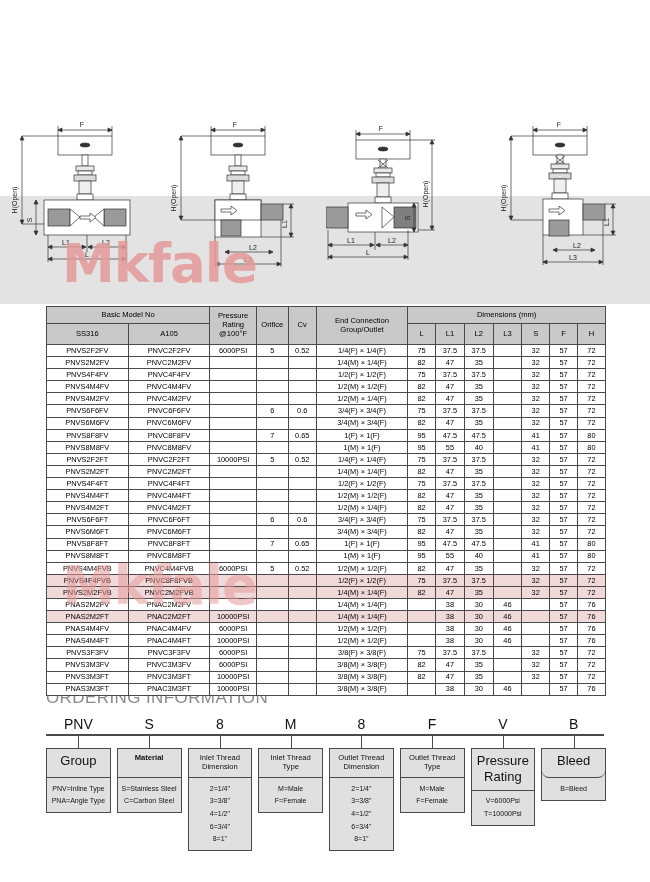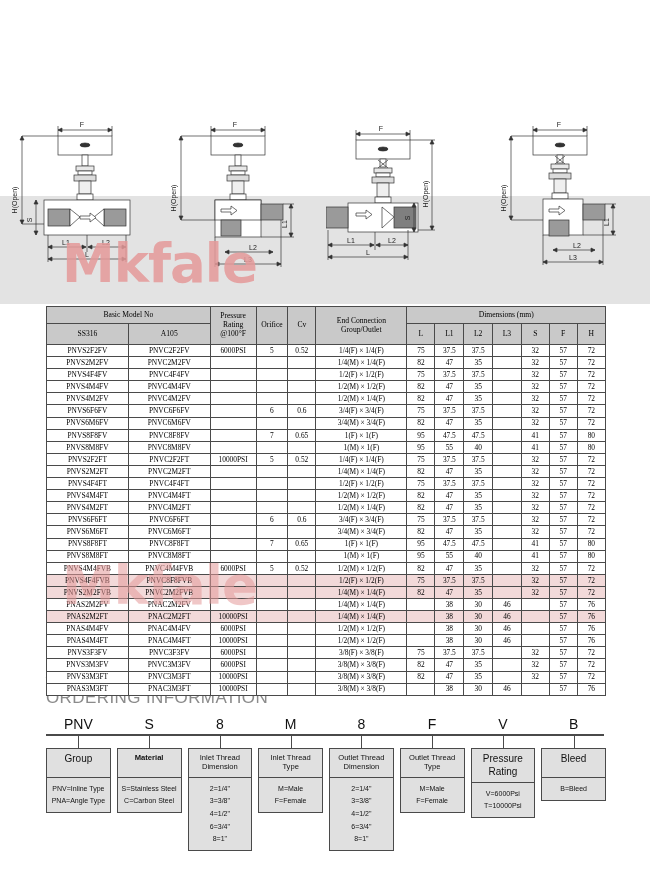--- a/index.html
+++ b/index.html
@@ -77,21 +77,20 @@
     user-select: none;
   }
 
   
   .spec-wrap {
     position: absolute;
     left: 46px;
     top: 306px;
     width: 560px;
     z-index: 3;
-    font-family: Liberation Serif, serif;
   }
   table.spec {
     border-collapse: collapse;
     width: 560px;
     font-size: 7.4px;
     line-height: 1;
     color: #000;
   }
   table.spec th, table.spec td {
     border: 1px solid #4a4a4a;
@@ -866,21 +865,21 @@
       <div style="position: absolute; left: 173.875px; top: 0px; width: 1px; height: 12px; background: rgb(74, 74, 74);"></div>
       <div style="position: absolute; left: 244.625px; top: 0px; width: 1px; height: 12px; background: rgb(74, 74, 74);"></div>
       <div style="position: absolute; left: 315.375px; top: 0px; width: 1px; height: 12px; background: rgb(74, 74, 74);"></div>
       <div style="position: absolute; left: 386.125px; top: 0px; width: 1px; height: 12px; background: rgb(74, 74, 74);"></div>
       <div style="position: absolute; left: 456.875px; top: 0px; width: 1px; height: 12px; background: rgb(74, 74, 74);"></div>
       <div style="position: absolute; left: 527.625px; top: 0px; width: 1px; height: 12px; background: rgb(74, 74, 74);"></div>
     </div>
 
   <div id="ordering-boxes" style="position:absolute;left:46px;top:748px;width:560px;display:flex;gap:6px;align-items:flex-start;">
       <div style="width: 64.75px; border: 1px solid rgb(74, 74, 74); background: rgb(224, 224, 224); font-family: &quot;Liberation Sans&quot;, sans-serif;">
-        <div style="text-align: center; font-size: 10px; color: rgb(17, 17, 17); padding: 4px 1px; border-bottom: 1px solid rgb(74, 74, 74); line-height: 1.25; min-height: 20px;"><span>Group</span></div>
+        <div style="text-align: center; font-size: 13px; color: rgb(17, 17, 17); padding: 4px 1px; border-bottom: 1px solid rgb(74, 74, 74); line-height: 1.25; min-height: 20px;"><span>Group</span></div>
         <div style="padding: 4px 2px 5px;">
           <div style="text-align: center; font-size: 7px; color: rgb(17, 17, 17); padding: 2.5px 0px; line-height: 1.1;">PNV=Inline Type</div>
           <div style="text-align: center; font-size: 7px; color: rgb(17, 17, 17); padding: 2.5px 0px; line-height: 1.1;">PNA=Angle Type</div>
         </div>
       </div>
       <div style="width: 64.75px; border: 1px solid rgb(74, 74, 74); background: rgb(224, 224, 224); font-family: &quot;Liberation Sans&quot;, sans-serif;">
         <div style="text-align: center; font-size: 7.6px; color: rgb(17, 17, 17); padding: 4px 1px; border-bottom: 1px solid rgb(74, 74, 74); line-height: 1.25; min-height: 20px; font-weight: bold;"><span>Material</span></div>
         <div style="padding: 4px 2px 5px;">
           <div style="text-align: center; font-size: 7px; color: rgb(17, 17, 17); padding: 2.5px 0px; line-height: 1.1;">S=Stainless Steel</div>
           <div style="text-align: center; font-size: 7px; color: rgb(17, 17, 17); padding: 2.5px 0px; line-height: 1.1;">C=Carbon Steel</div>
@@ -914,27 +913,27 @@
         </div>
       </div>
       <div style="width: 64.75px; border: 1px solid rgb(74, 74, 74); background: rgb(224, 224, 224); font-family: &quot;Liberation Sans&quot;, sans-serif;">
         <div style="text-align: center; font-size: 7.6px; color: rgb(17, 17, 17); padding: 4px 1px; border-bottom: 1px solid rgb(74, 74, 74); line-height: 1.25; min-height: 20px;"><span>Outlet Thread</span><br><span>Type</span></div>
         <div style="padding: 4px 2px 5px;">
           <div style="text-align: center; font-size: 7px; color: rgb(17, 17, 17); padding: 2.5px 0px; line-height: 1.1;">M=Male</div>
           <div style="text-align: center; font-size: 7px; color: rgb(17, 17, 17); padding: 2.5px 0px; line-height: 1.1;">F=Female</div>
         </div>
       </div>
       <div style="width: 64.75px; border: 1px solid rgb(74, 74, 74); background: rgb(224, 224, 224); font-family: &quot;Liberation Sans&quot;, sans-serif;">
-        <div style="text-align: center; font-size: 10px; color: rgb(17, 17, 17); padding: 4px 1px; border-bottom: 1px solid rgb(74, 74, 74); line-height: 1.25; min-height: 20px;"><span>Pressure Rating</span></div>
+        <div style="text-align: center; font-size: 13px; color: rgb(17, 17, 17); padding: 4px 1px; border-bottom: 1px solid rgb(74, 74, 74); line-height: 1.25; min-height: 20px;"><span>Pressure Rating</span></div>
         <div style="padding: 4px 2px 5px;">
           <div style="text-align: center; font-size: 7px; color: rgb(17, 17, 17); padding: 2.5px 0px; line-height: 1.1;">V=6000Psi</div>
           <div style="text-align: center; font-size: 7px; color: rgb(17, 17, 17); padding: 2.5px 0px; line-height: 1.1;">T=10000Psi</div>
         </div>
       </div>
       <div style="width: 64.75px; border: 1px solid rgb(74, 74, 74); background: rgb(224, 224, 224); font-family: &quot;Liberation Sans&quot;, sans-serif;">
-        <div style="text-align: center; font-size: 10px; color: rgb(17, 17, 17); padding: 4px 1px; border-bottom: 1px solid rgb(74, 74, 74); line-height: 1.25; min-height: 20px;"><span>Bleed</span></div>
+        <div style="text-align: center; font-size: 13px; color: rgb(17, 17, 17); padding: 4px 1px; border-bottom: 1px solid rgb(74, 74, 74); line-height: 1.25; min-height: 20px; border-radius: 7px;"><span>Bleed</span></div>
         <div style="padding: 4px 2px 5px;">
           <div style="text-align: center; font-size: 7px; color: rgb(17, 17, 17); padding: 2.5px 0px; line-height: 1.1;">B=Bleed</div>
         </div>
       </div>
     </div>
 
 </div>
 
 </body></html>

